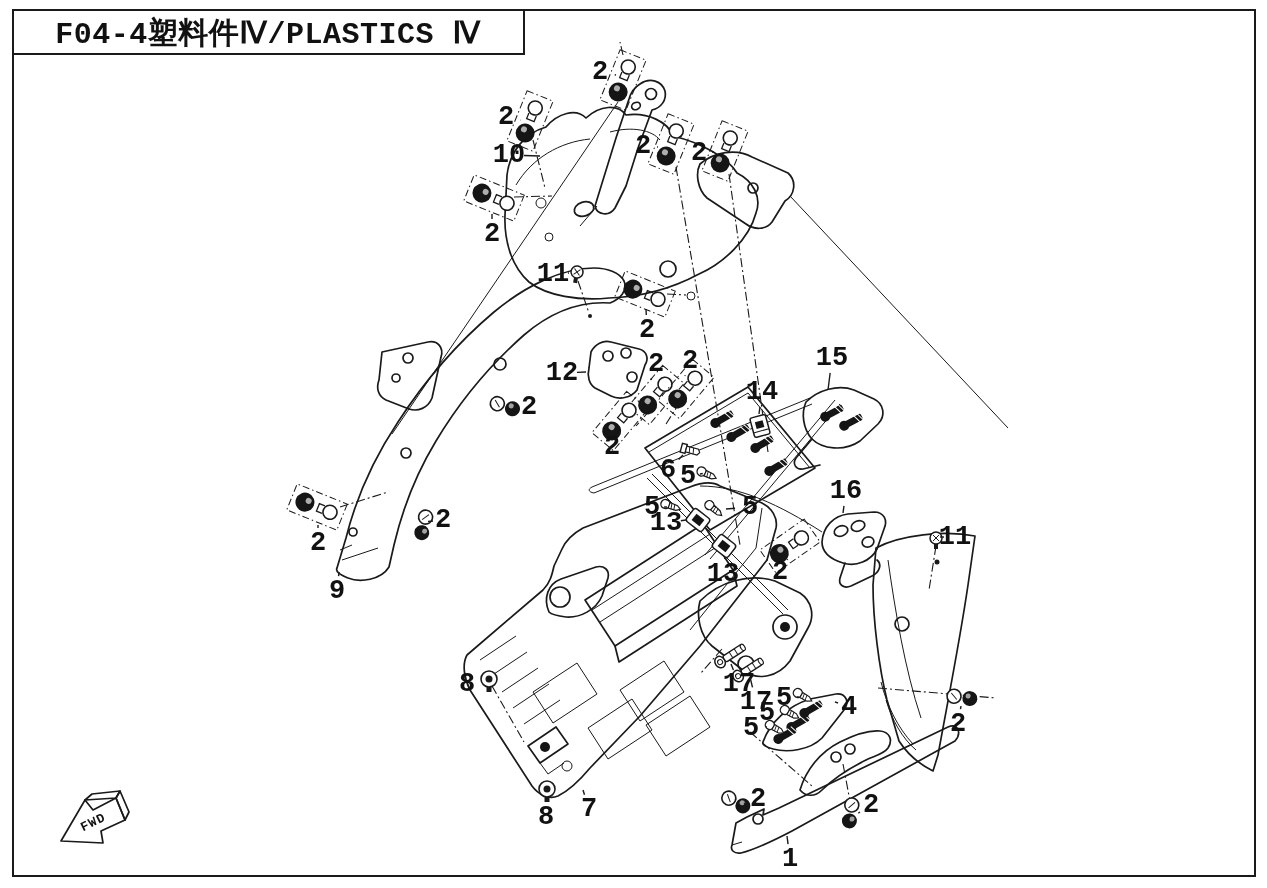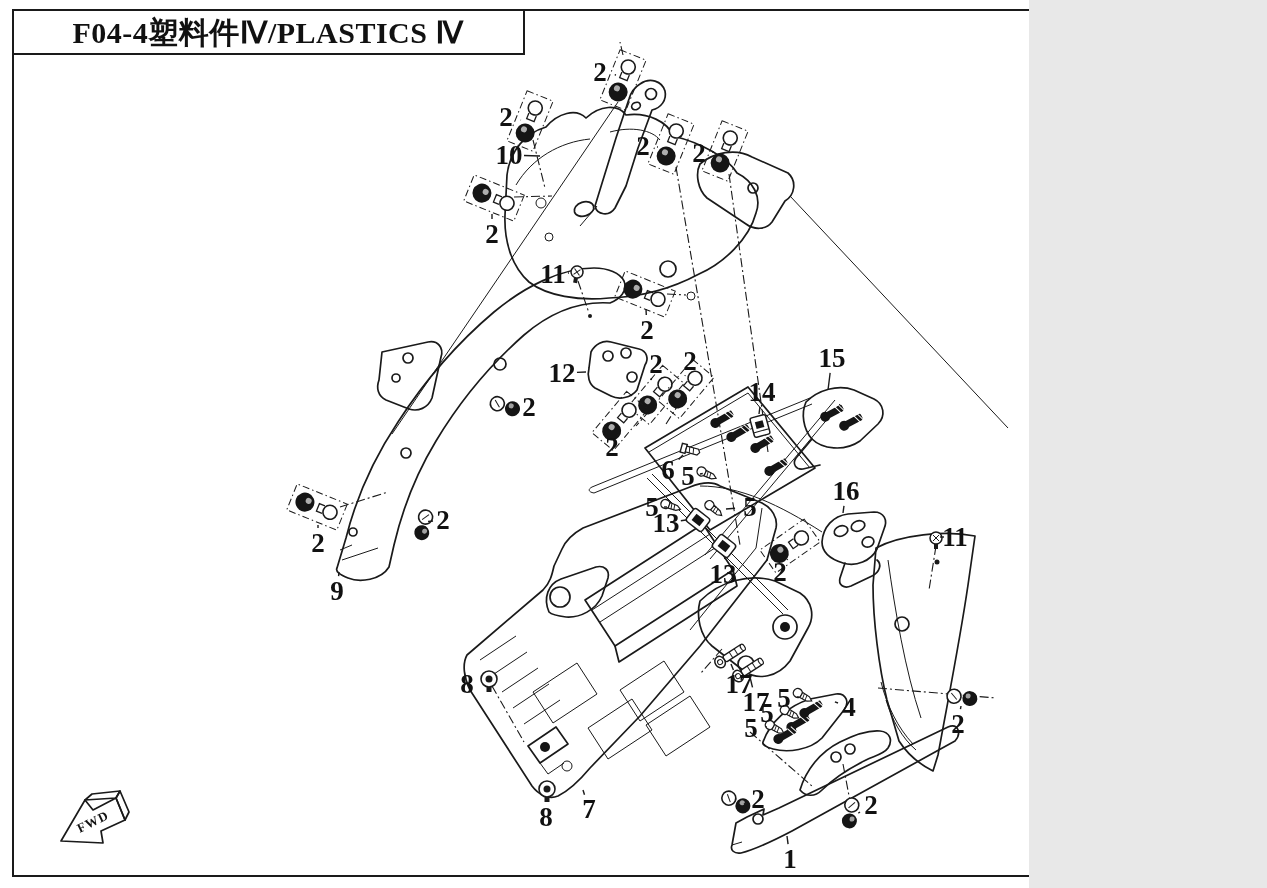--- a/index.html
+++ b/index.html
@@ -1,17 +1,17 @@
 <!DOCTYPE html>
 <html><head>
 <meta charset="utf-8">
 <style>
   html,body{margin:0;padding:0;background:#e8e8e8;}
-  .page{position:relative;width:1029px;height:888px;background:#ffffff;
-        font-family:Liberation Serif, serif;overflow:hidden;}
+  .page{position:relative;width:1267px;height:888px;background:#ffffff;
+        font-family:Liberation Mono, monospace;overflow:hidden;}
   svg{display:block;}
   .ink{stroke:#1a1a1a;fill:none;stroke-width:1.7;stroke-linejoin:round;stroke-linecap:round;}
   .thin{stroke:#1a1a1a;fill:none;stroke-width:1;stroke-linejoin:round;}
   .dash{stroke:#1a1a1a;fill:none;stroke-width:1.1;stroke-dasharray:9 3 2 3;}
   .callout-label{font-weight:bold;font-size:27px;fill:#111;}
   .title-text{font-weight:bold;font-size:30px;fill:#111;letter-spacing:0.5px;}
   .fwd-text{font-weight:bold;font-size:13px;fill:#111;letter-spacing:1px;}
 </style>
 </head>
 <body>

